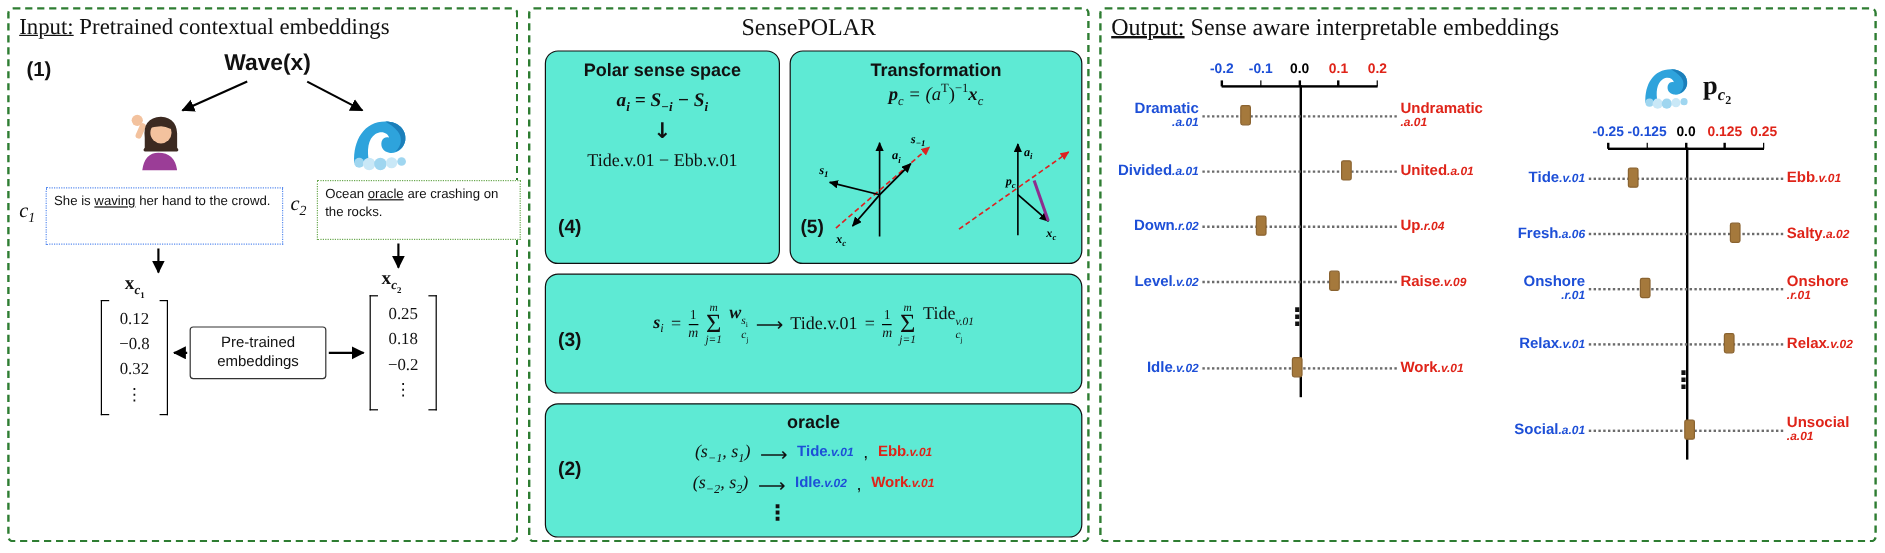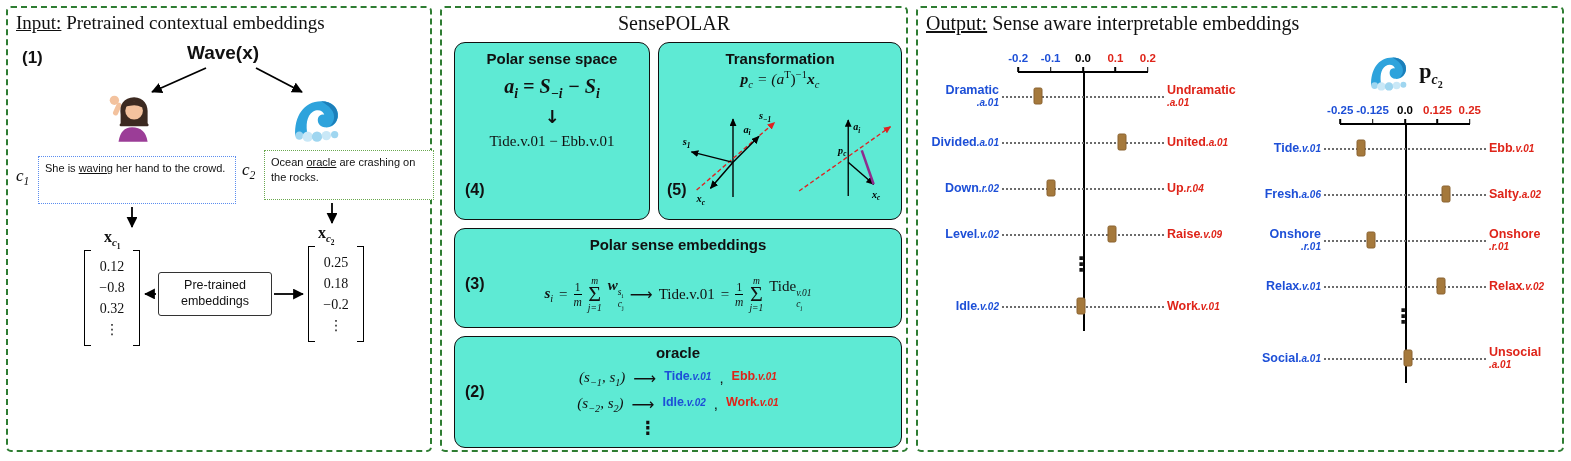--- a/index.html
+++ b/index.html
@@ -46,21 +46,21 @@
   #sense-title{position:absolute;left:0;right:0;top:4px;text-align:center;font-size:20px;
     font-family:"Liberation Serif","DejaVu Serif",serif;}
   .rbox{position:absolute;border:1.7px solid #111;border-radius:11px;background:#5eead4;}
   #box4{left:12px;top:34px;width:196px;height:178px;}
   #box5{left:216px;top:34px;width:244px;height:178px;}
   #box3{left:12px;top:220px;width:448px;height:100px;}
   #box2{left:12px;top:328px;width:448px;height:112px;}
   .rhead{text-align:center;font-weight:bold;font-size:15px;margin-top:7px;}
   .bstep{position:absolute;font-weight:bold;font-size:16px;}
   .mathline{text-align:center;font-family:"Liberation Serif","DejaVu Serif",serif;
-    font-size:20px;}
+    font-size:16px;}
   #box4 .f1{margin-top:8px;font-weight:bold;font-style:italic;}
   #box4 .darr{margin-top:4px;font-size:18px;font-weight:bold;font-family:"DejaVu Sans",sans-serif;}
   #box4 .res{margin-top:6px;font-size:15px;}
   #box5 .f1{margin-top:2px;font-size:15.5px;}
   .minidiag{position:absolute;}
   .formula{display:flex;align-items:center;justify-content:center;gap:6px;
     margin-top:24px;font-family:"Liberation Serif","DejaVu Serif",serif;font-size:15px;}
   .frac{display:inline-flex;flex-direction:column;align-items:center;font-size:11.5px;
     line-height:1.05;}
   .fbar{width:100%;border-top:1.3px solid #000;margin:1px 0;}
@@ -236,21 +236,20 @@
         <line x1="100" y1="88" x2="86" y2="48" stroke="#8e2d8e" stroke-width="3"></line>
         <text x="76" y="24" font-size="12" font-weight="bold" font-style="italic"><tspan>a</tspan><tspan dy="3" font-size="8.5">i</tspan></text>
         <text x="58" y="52" font-size="12" font-weight="bold" font-style="italic"><tspan>p</tspan><tspan dy="3" font-size="8.5">c</tspan></text>
         <text x="98" y="104" font-size="12" font-weight="bold" font-style="italic"><tspan>x</tspan><tspan dy="3" font-size="8.5">c</tspan></text>
       </svg>
 
       <div class="bstep" style="left:8px;top:138px;">(5)</div>
     </div>
 
     <div class="rbox" id="box3">
-      <div class="rhead">Polar sense embeddings</div>
       <div class="bstep" style="left:10px;top:46px;">(3)</div>
       <div class="formula">
         <span><b class="it">s</b><sub class="it">i</sub></span>
         <span>=</span>
         <span class="frac">
             <span>1</span>
             <span class="fbar"></span>
             <span class="it">m</span>
           </span>
         <span class="sum">

